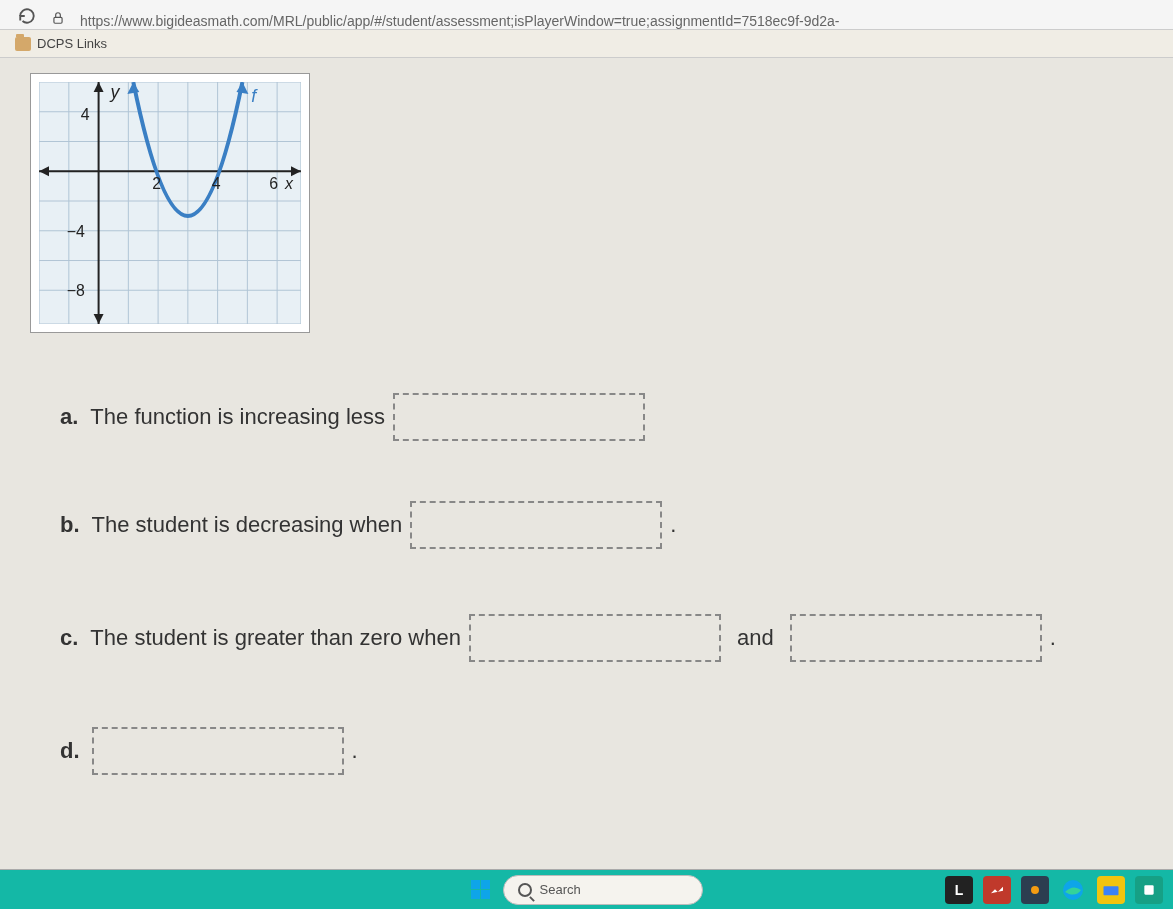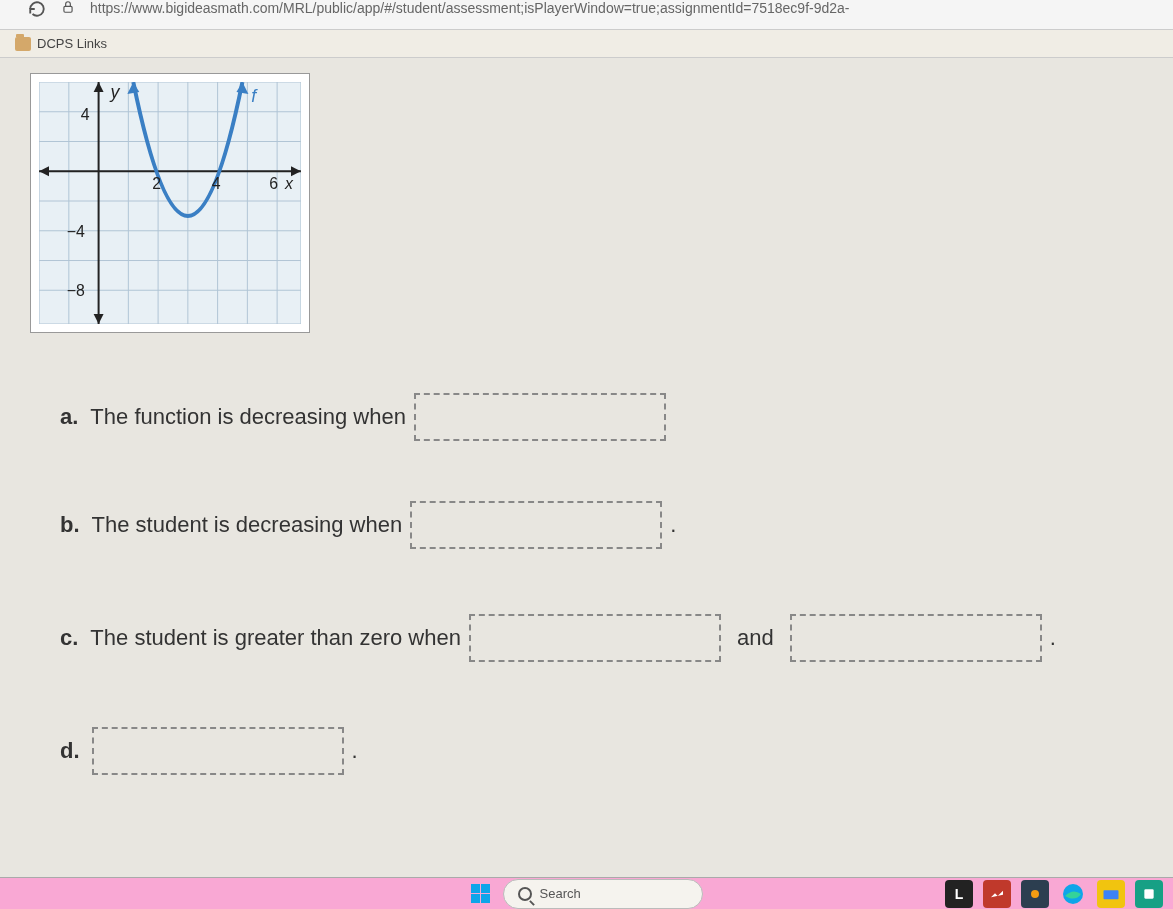--- a/index.html
+++ b/index.html
@@ -8,22 +8,22 @@
       background: #e8e6e0;
       width: 1173px;
       height: 909px;
       overflow: hidden;
       position: relative;
     }
     .browser-bar {
       height: 30px;
       background: #f5f5f5;
       display: flex;
-      align-items: flex-start;
-      padding: 0 28px;
+      align-items: flex-end;
+      padding: 0 18px;
       gap: 15px;
       border-bottom: 1px solid #ccc;
     }
     .reload-icon {
       width: 18px; height: 18px;
       color: #555;
     }
     .lock-icon {
       width: 14px; height: 14px;
       color: #555;
@@ -115,22 +115,22 @@
       min-width: 200px;
     }
     .and-text {
       margin: 16px 8px;
     }
     .taskbar {
       position: absolute;
       bottom: 0;
       left: 0;
       right: 0;
-      height: 32px;
-      background: #f9a8d4;
+      height: 40px;
+      background: #14b8a6;
       border-top: 1px solid #aaa;
       display: flex;
       align-items: center;
       justify-content: center;
       gap: 12px;
     }
     .taskbar-search {
       display: flex;
       align-items: center;
       background: #f5f3ee;
@@ -260,21 +260,21 @@
         <text x="232" y="108" font-size="16" fill="#222">6</text>
         <text x="248" y="108" font-size="16" font-style="italic" fill="#222">x</text>
       </svg>
     </div>
   </div>
 
   <div class="questions">
 
     <div class="question-row">
       <span class="question-label">a.</span>
-      <span>The function is decreasing when</span>
+      <span>The function is increasing less</span>
       <input class="answer-box wide" style="">
     </div>
 
     <div class="question-row">
       <span class="question-label">b.</span>
       <span>The student is decreasing when</span>
       <input class="answer-box wide" style="">
       <span>.</span>
     </div>
 

